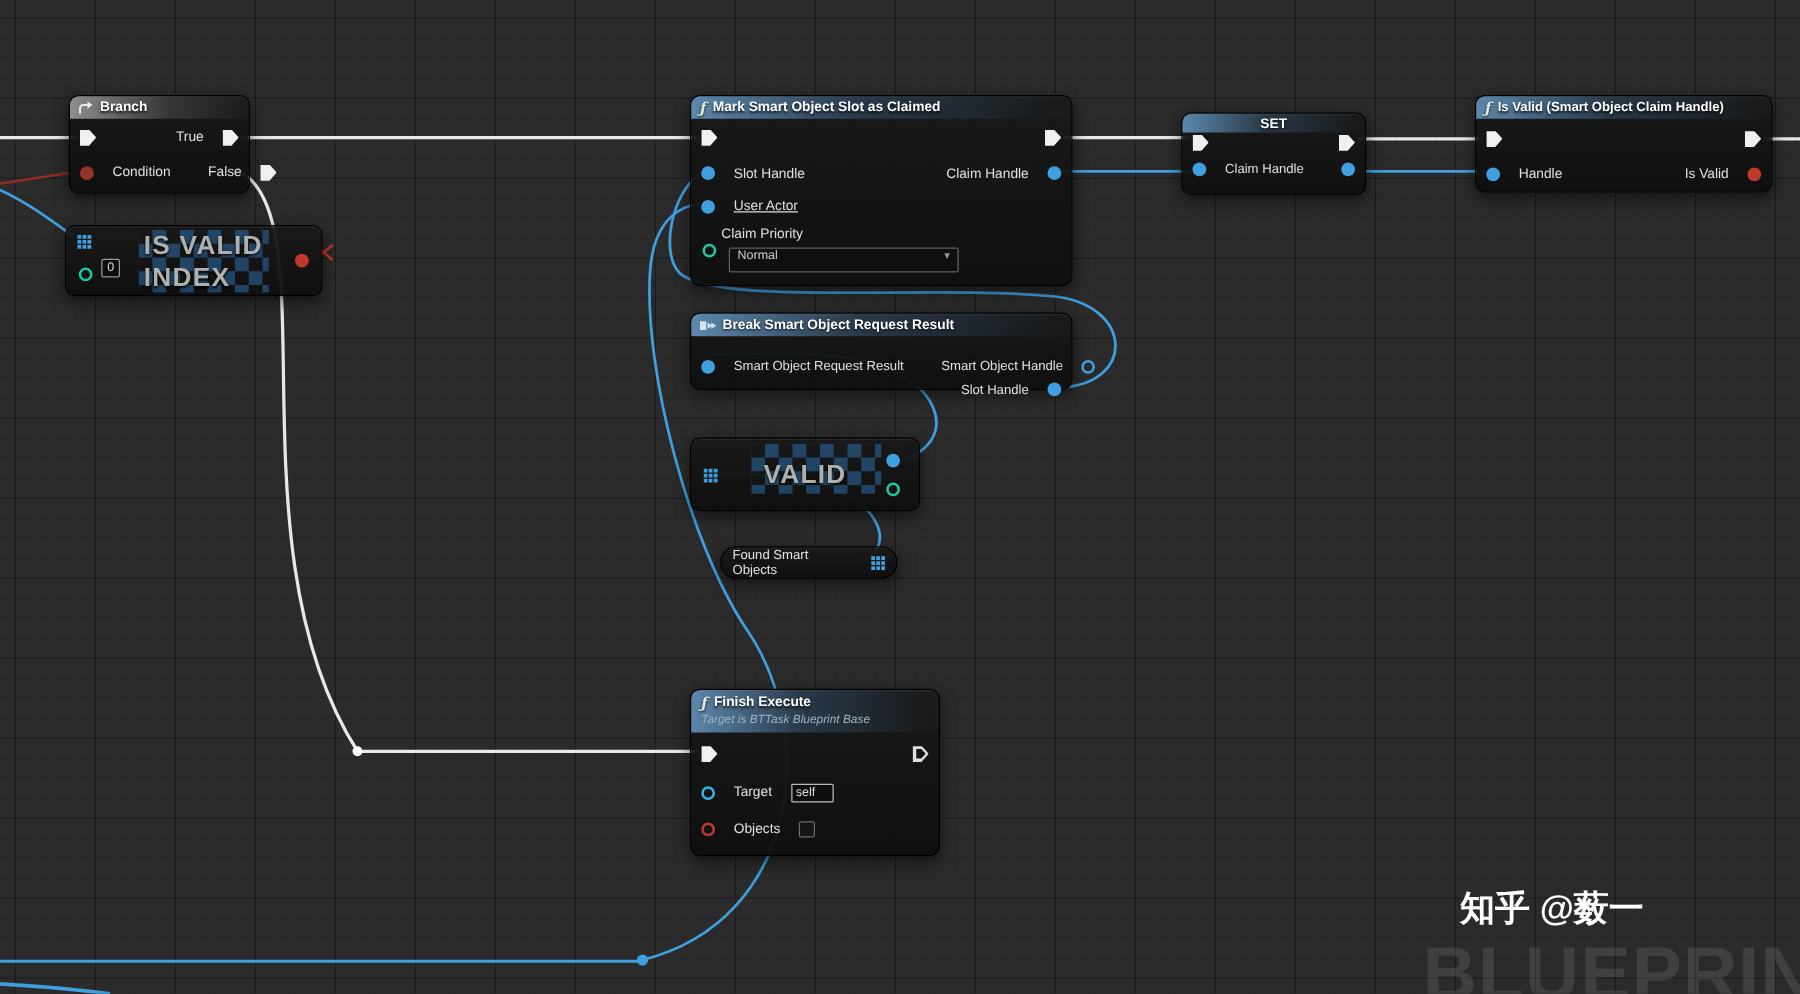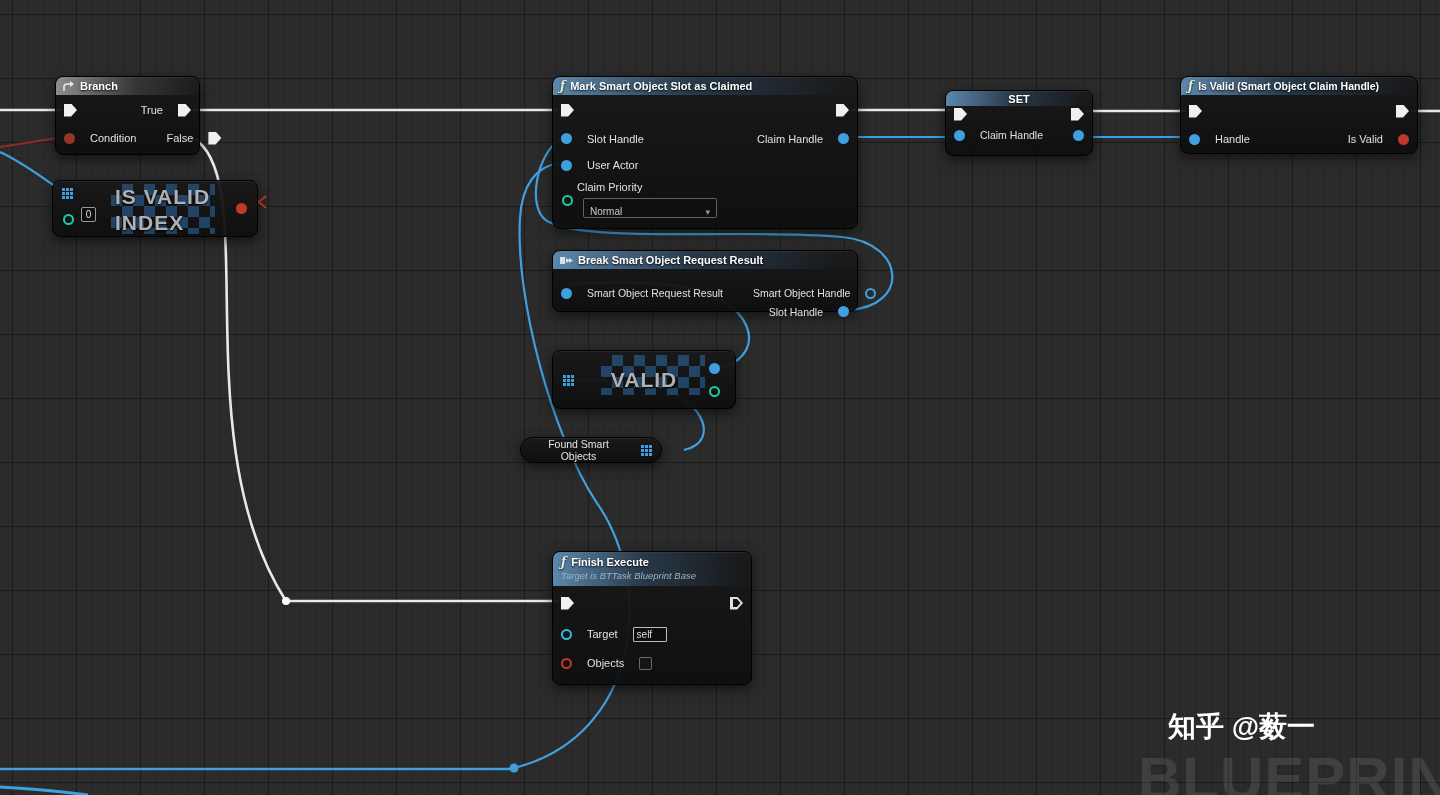--- a/index.html
+++ b/index.html
@@ -52,22 +52,22 @@
   .gicon { position:absolute; left:0; top:0; width:3px; height:3px; background:#3f9fdf;
     box-shadow:4px 0 #3f9fdf,8px 0 #3f9fdf,0 4px #3f9fdf,4px 4px #3f9fdf,8px 4px #3f9fdf,
                0 8px #3f9fdf,4px 8px #3f9fdf,8px 8px #3f9fdf; }
   .checker { position:absolute; z-index:0; opacity:0.55;
     background:repeating-conic-gradient(#2d6ba6 0% 25%, transparent 0% 50%);
     background-size:22px 22px; }
   .bigtext { position:absolute; z-index:1; font-size:21px; font-weight:bold; color:#b0b0b0;
     letter-spacing:1px; text-shadow:0 1px 2px #000; line-height:26px; }
   .valuebox { background:#0d0d0d; border:1px solid #9a9a9a; border-radius:2px; color:#ddd;
     font-size:10px; display:flex; align-items:center; justify-content:center; }
-  .dropdown { width:134px; height:20px; background:#0f0f0f; border:1px solid #616161; border-radius:2px;
-    display:flex; align-items:flex-end; padding:0 6px; font-size:10px; color:#ccc; }
+  .dropdown { width:184px; height:20px; background:#0f0f0f; border:1px solid #616161; border-radius:2px;
+    display:flex; align-items:flex-start; padding:0 6px; font-size:10px; color:#ccc; }
   .chev { margin-left:auto; color:#999; font-size:9px; }
   .fnicon { font-family:"DejaVu Serif",serif; font-style:italic; font-weight:bold; font-size:12px; color:#dfeee0; }
   .pill { border-radius:13px; display:flex; align-items:center; padding:0 9px; gap:7px; font-size:10.5px; }
   .small { font-size:10.5px; }
   .selfinput { width:34px; height:15px; background:#0d0d0d; border:1px solid #bbb; border-radius:1px;
     color:#ddd; font-size:10px; padding:0 3px; font-family:"Liberation Sans","DejaVu Sans",sans-serif; }
   .checkbox { width:13px; height:13px; background:#151515; border:1px solid #6a6a6a; border-radius:2px; }
   #watermark { position:absolute; z-index:3; left:1168px; top:708px; color:#fff; font-weight:bold;
     font-size:28px; white-space:nowrap; }
   #brandmark { position:absolute; z-index:3; left:1138px; top:744px; color:rgba(255,255,255,0.10);
@@ -151,21 +151,21 @@
     <span class="spacer"></span>
     <span class="pexec"></span>
   </div>
   <div class="prow" style="height:27px;">
     <span class="pc f-blue"></span>
     <span>Slot Handle</span>
     <span class="spacer"></span>
     <span>Claim Handle</span>
     <span class="pc f-blue"></span>
   </div>
-  <div class="prow" style="height:26px;">
+  <div class="prow" style="height:26px;text-decoration:underline;">
     <span class="pc f-blue"></span>
     <span>User Actor</span>
   </div>
   <div class="prow" style="height:18px;padding-left:24px;">
     <span>Claim Priority</span>
   </div>
   <span class="pc h-teal" style="position:absolute;left:9px;top:118px;"></span>
   <div class="prow" style="height:24px;padding-left:30px;">
     <div class="dropdown">
       <span>Normal</span>
@@ -235,21 +235,21 @@
 <div class="node" style="left:552px;top:350px;width:184px;height:59px;">
   <div class="checker" style="left:48px;top:4px;width:104px;height:40px;"></div>
   <span class="giconw" style="position:absolute;left:10px;top:24px;">
       <span class="gicon"></span>
     </span>
   <div class="bigtext" style="left:0;right:0;top:16px;text-align:center;">VALID</div>
   <span class="pc f-blue" style="position:absolute;right:15px;top:12px;"></span>
   <span class="pc h-teal" style="position:absolute;right:15px;top:35px;"></span>
 </div>
 
-<div class="node pill" style="left:520px;top:437px;width:142px;height:26px;text-align:center;">
+<div class="node pill" style="left:576px;top:437px;width:142px;height:26px;">
   <span>Found Smart Objects</span>
   <span class="spacer"></span>
   <span class="giconw">
       <span class="gicon"></span>
     </span>
 </div>
 
 <div class="node" style="left:552px;top:551px;width:200px;height:134px;">
   <div class="titleblock fn" style="height:34px;">
     <div style="display:flex;align-items:center;gap:5px;font-size:11px;font-weight:bold;color:#fff;text-shadow:0 1px 2px rgba(0,0,0,0.9);">

